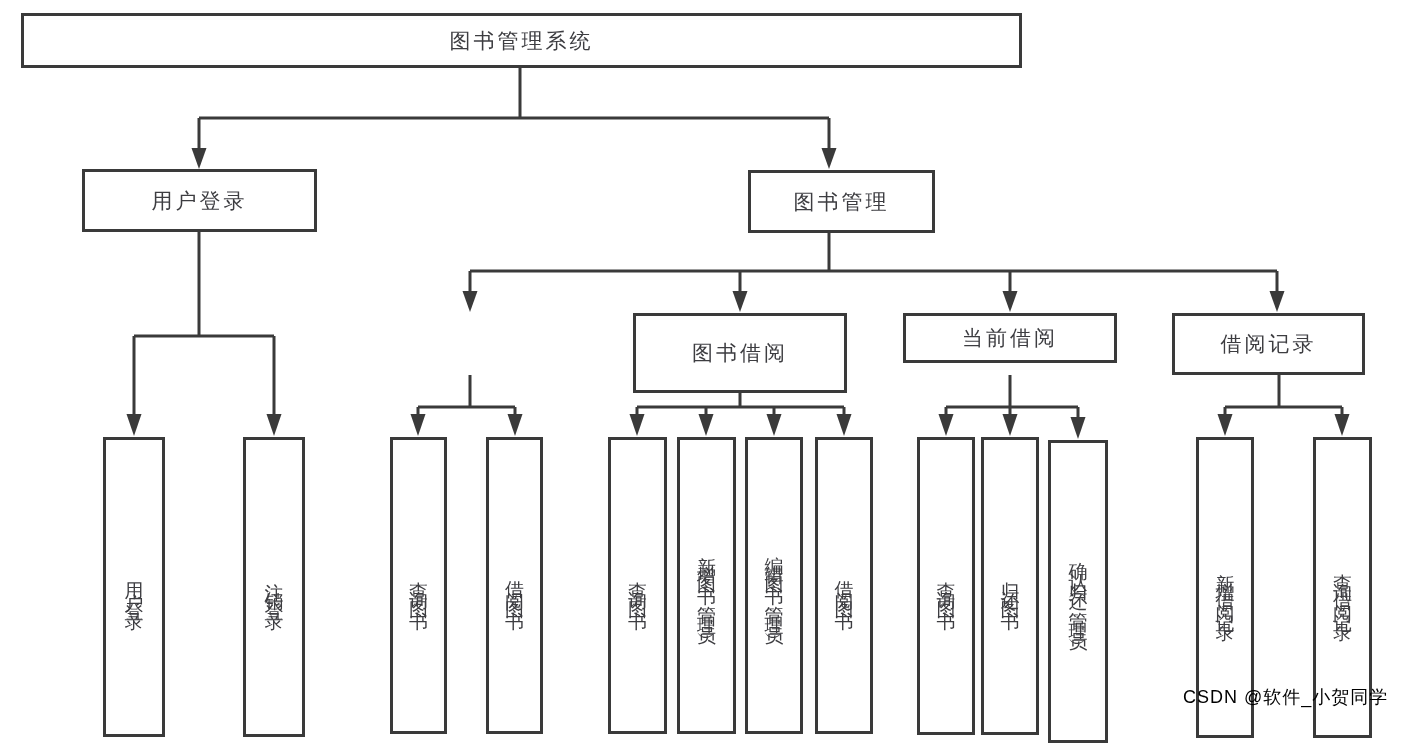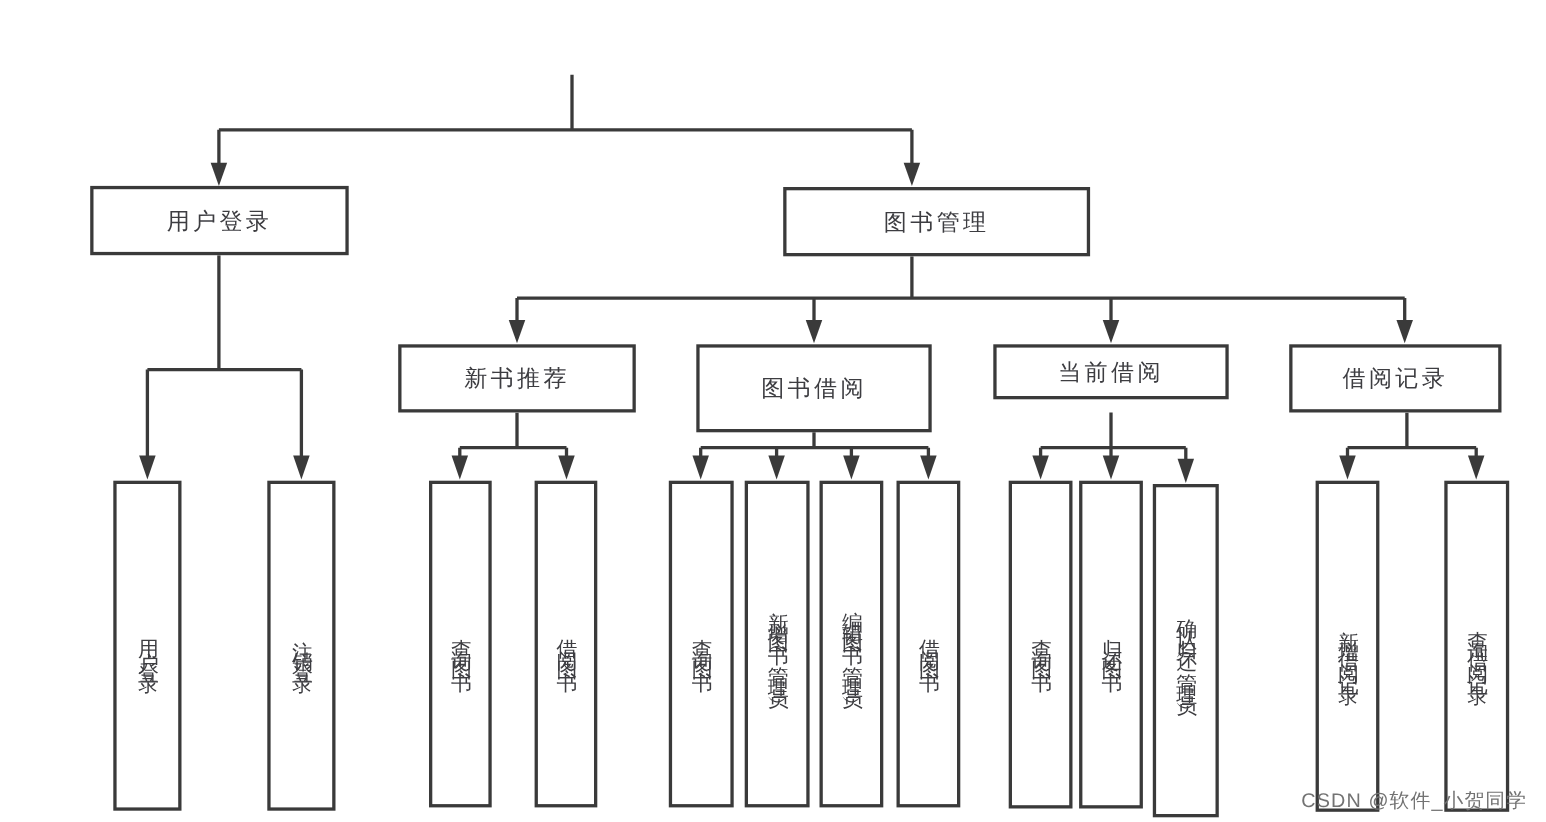--- a/index.html
+++ b/index.html
@@ -50,24 +50,24 @@
     writing-mode: vertical-rl;
     text-orientation: mixed;
     font-size: 19px;
     line-height: 1.15;
     letter-spacing: 10px;
     white-space: nowrap;
   }
   .watermark {
     position: absolute;
     left: 1183px;
-    top: 716px;
+    top: 685px;
     width: 220px;
     font-size: 18px;
-    color: #737373;
+    color: #000000;
     letter-spacing: 1px;
     white-space: nowrap;
     z-index: 5;
   }
 </style>
 </head>
 <body>
 
 <div class="canvas">
 
@@ -100,31 +100,31 @@
     <path d="M1010,375 L1010,407 M946,407 L1078,407 M946,407 L946,416 M1010,407 L1010,416 M1078,407 L1078,419"></path>
     <polygon points="938.5,414 953.5,414 946,436"></polygon>
     <polygon points="1002.5,414 1017.5,414 1010,436"></polygon>
     <polygon points="1070.5,417 1085.5,417 1078,439"></polygon>
 
     <path d="M1279,375 L1279,407 M1225,407 L1342,407 M1225,407 L1225,416 M1342,407 L1342,416"></path>
     <polygon points="1217.5,414 1232.5,414 1225,436"></polygon>
     <polygon points="1334.5,414 1349.5,414 1342,436"></polygon>
   </svg>
 
+  <div class="box h" style="left:21px; top:13px; width:1001px; height:55px">
+    <span>图书管理系统</span>
+  </div>
 
   <div class="box h" style="left:82px; top:169px; width:235px; height:63px">
     <span>用户登录</span>
   </div>
-  <div class="box h" style="left:712px; top:170px; width:279px; height:63px">
+  <div class="box h" style="left:748px; top:170px; width:187px; height:63px">
     <span>图书管理</span>
   </div>
 
-  <div class="box h" style="left:362px; top:313px; width:216px; height:62px">
-    <span>新书推荐</span>
-  </div>
   <div class="box h" style="left:633px; top:313px; width:214px; height:80px">
     <span>图书借阅</span>
   </div>
   <div class="box h" style="left:903px; top:313px; width:214px; height:50px">
     <span>当前借阅</span>
   </div>
   <div class="box h" style="left:1172px; top:313px; width:193px; height:62px">
     <span>借阅记录</span>
   </div>
 

